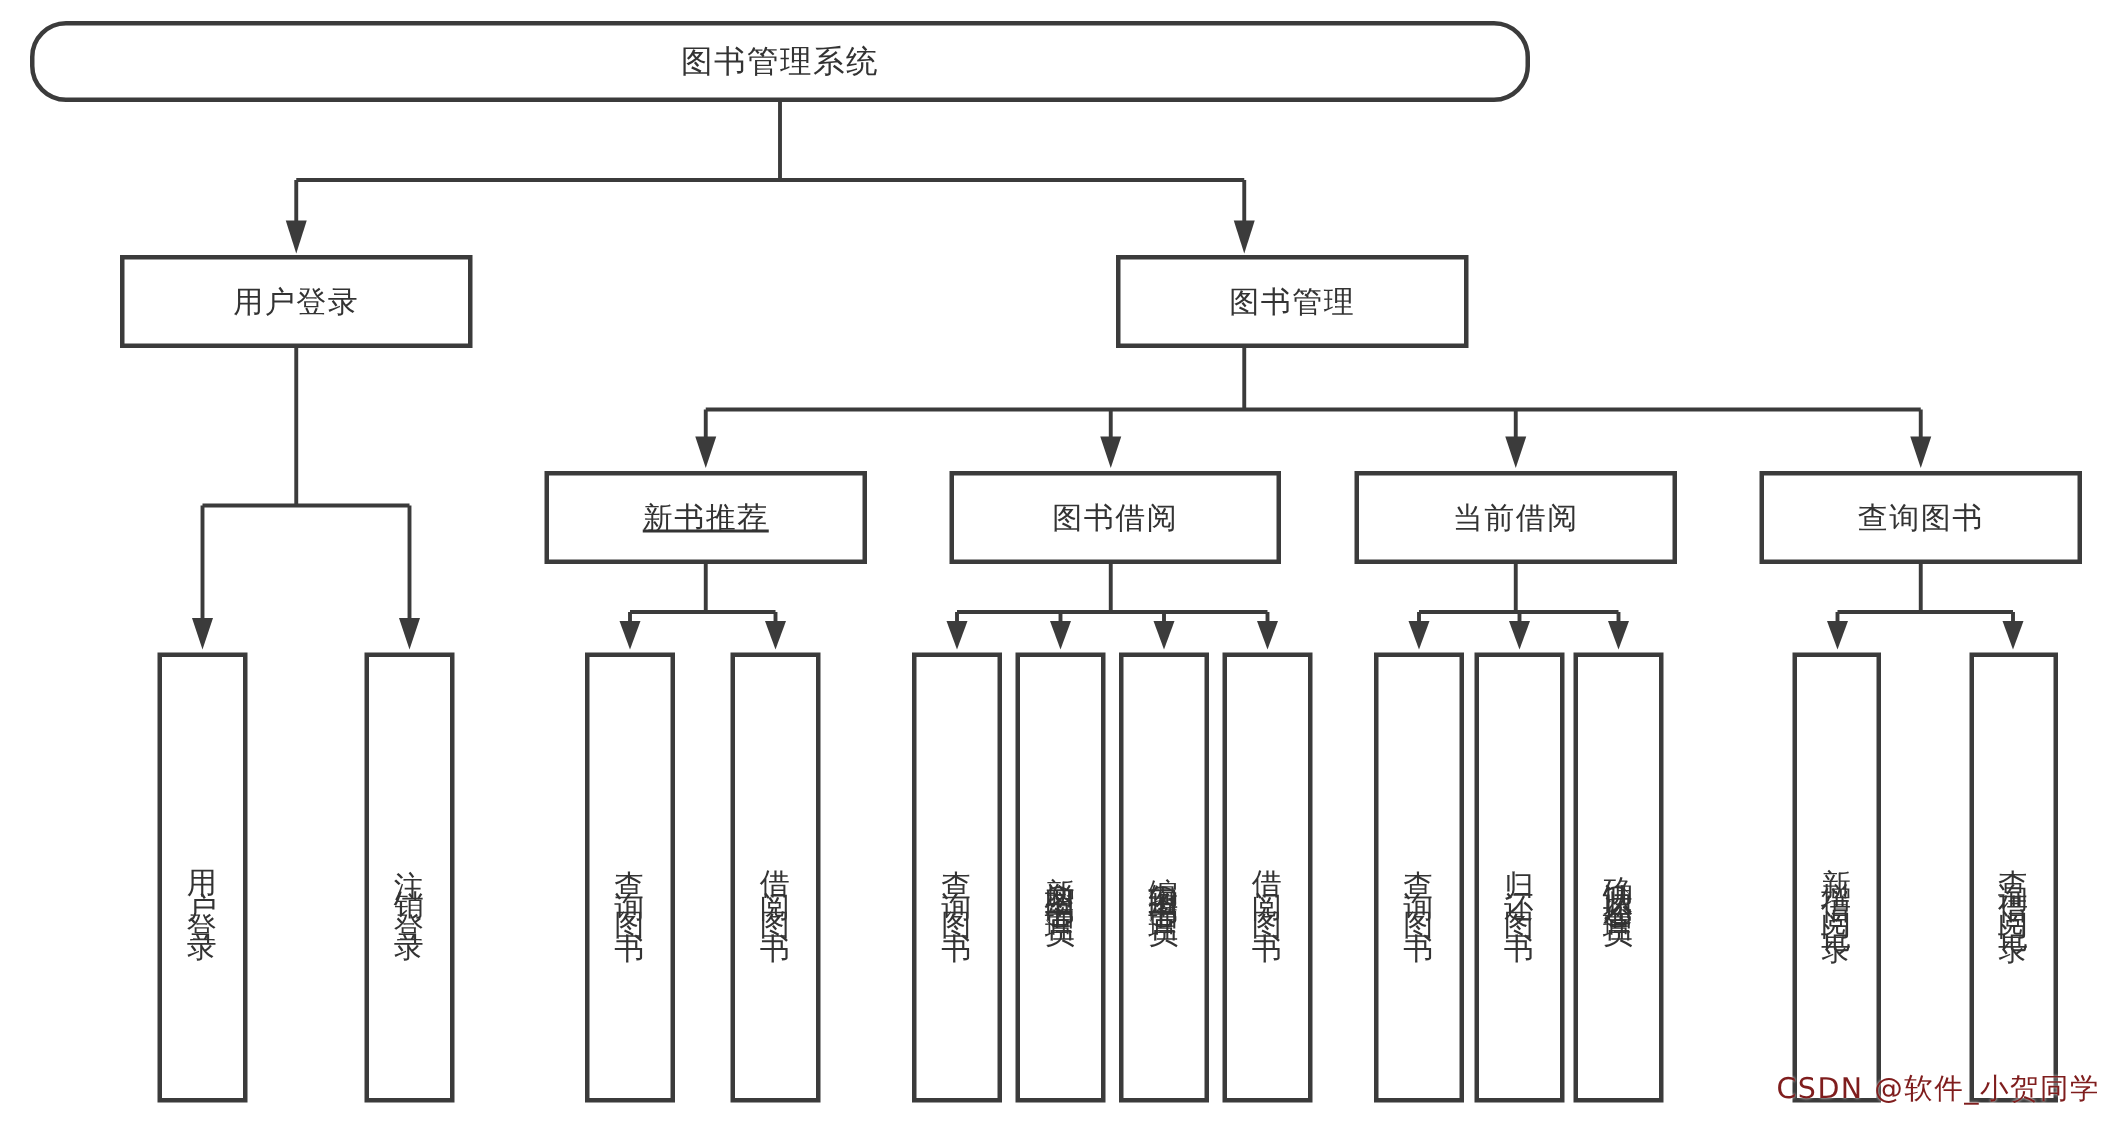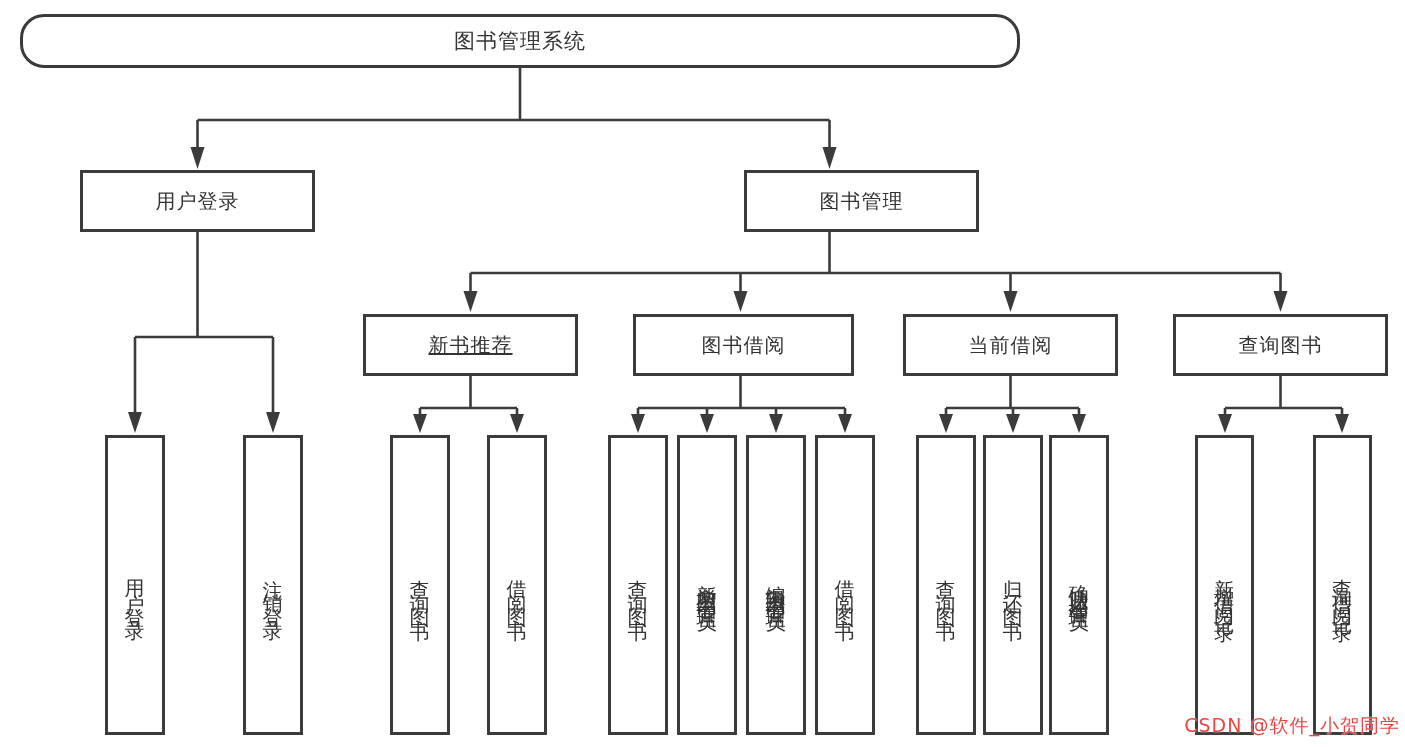--- a/index.html
+++ b/index.html
@@ -42,21 +42,21 @@
     display: block;
   }
   .ls-a span { letter-spacing: 14px; margin-bottom: -14px; }
   .ls-b span { letter-spacing: 9px;  margin-bottom: -9px;  }
   .ls-c span { letter-spacing: 4px;  margin-bottom: -4px;  }
   .watermark {
     position: absolute;
     top: 713px;
     right: 5px;
     font-size: 19px;
-    color: #ef4444;
+    color: #7f1d1d;
     letter-spacing: 1px;
     text-shadow: 0 0 2px #ffffff;
     z-index: 5;
     white-space: nowrap;
   }
 </style>
 </head>
 <body>
 
 <div class="canvas">

